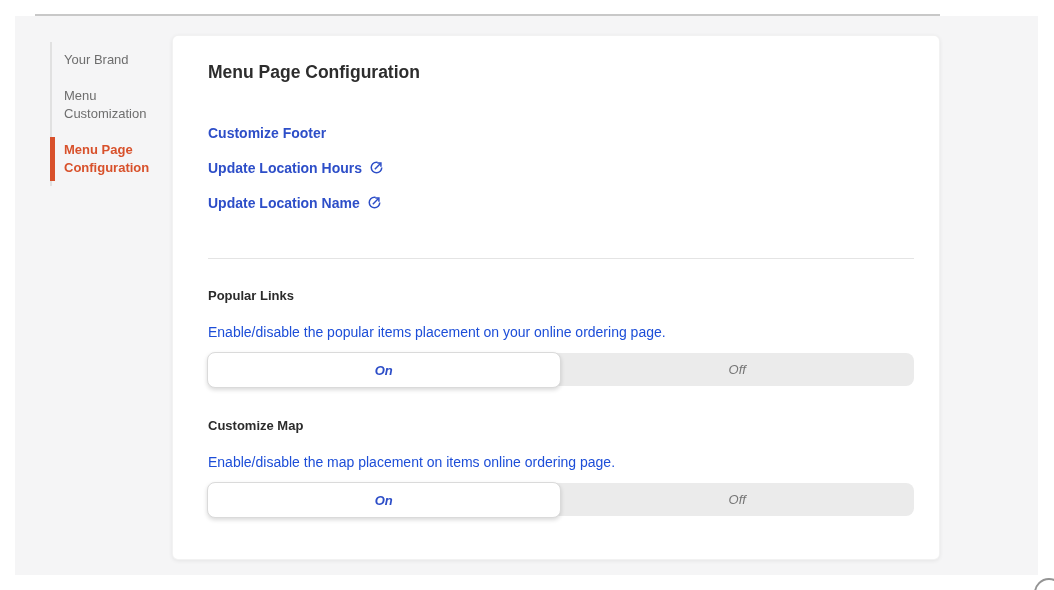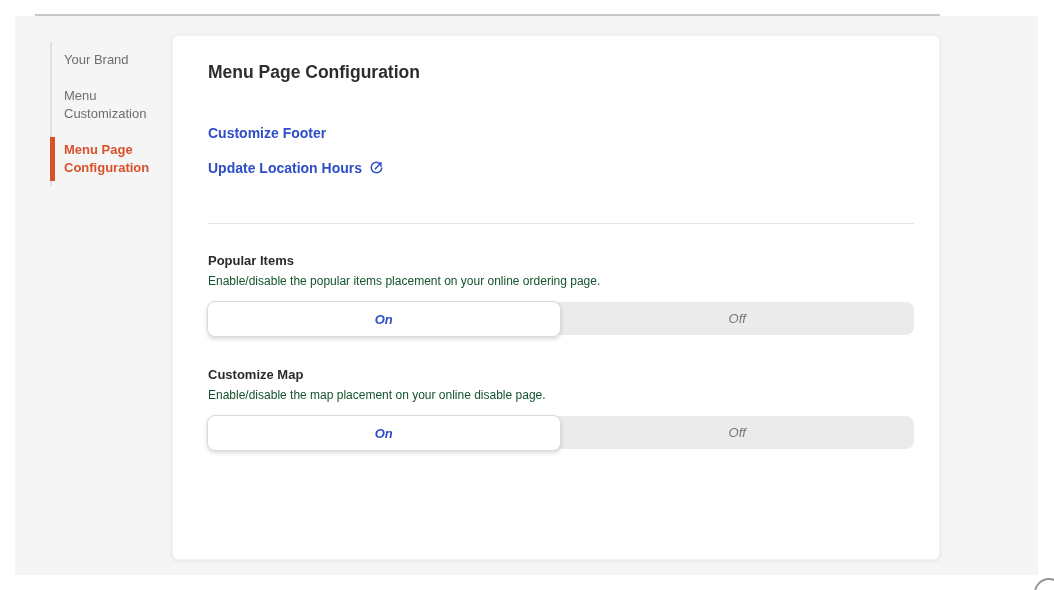--- a/index.html
+++ b/index.html
@@ -65,22 +65,22 @@
     border:none;height:1px;background:#e4e4e4;
     margin:47px 0 0 0;
   }
   
   #toggles .toggle-section{margin-top:32px;}
   #toggles .toggle-section:first-child{margin-top:29px;}
   .toggle-label{
     font-size:13px;line-height:16px;font-weight:700;color:#2b2b2b;
   }
   .toggle-desc{
-    margin-top:4px;
-    font-size:12px;line-height:17px;color:#14532d;
+    margin-top:20px;
+    font-size:14px;line-height:17px;color:#1d4ed8;
   }
   .toggle{
     margin-top:12px;height:33px;display:flex;
     background:#ebebeb;border-radius:8px;
   }
   .segment{
     flex:1 1 50%;display:flex;align-items:center;justify-content:center;
     font-size:13px;color:#757575;cursor:pointer;font-style:italic;
   }
   .segment.selected{
@@ -130,35 +130,43 @@
 
   <a class="link-row">
     <span class="link-label">Update Location Hours</span>
     <svg class="ext-icon" width="15" height="15" viewBox="0 0 16 16" fill="none" aria-hidden="true">
       <circle cx="8" cy="8" r="5.6" stroke="currentColor" stroke-width="1.6" stroke-dasharray="27 8.2" fill="none"></circle>
       <path d="M6.2 9.8 L12.2 3.8" stroke="currentColor" stroke-width="1.6"></path>
       <path d="M8.9 3.3 H12.7 V7.1" stroke="currentColor" stroke-width="1.6" fill="none"></path>
     </svg>
   </a>
 
+  <a class="link-row">
+    <span class="link-label">Update Location Name</span>
+    <svg class="ext-icon" width="15" height="15" viewBox="0 0 16 16" fill="none" aria-hidden="true">
+      <circle cx="8" cy="8" r="5.6" stroke="currentColor" stroke-width="1.6" stroke-dasharray="27 8.2" fill="none"></circle>
+      <path d="M6.2 9.8 L12.2 3.8" stroke="currentColor" stroke-width="1.6"></path>
+      <path d="M8.9 3.3 H12.7 V7.1" stroke="currentColor" stroke-width="1.6" fill="none"></path>
+    </svg>
+  </a>
 </div>
     <hr class="card-divider">
     <div id="toggles">
   <div class="toggle-section">
-    <div class="toggle-label">Popular Items</div>
+    <div class="toggle-label">Popular Links</div>
     <div class="toggle-desc">Enable/disable the popular items placement on your online ordering page.</div>
     <div class="toggle">
             <div class="segment selected">On</div>
             <div class="segment">Off</div>
           </div>
   </div>
 
   <div class="toggle-section">
     <div class="toggle-label">Customize Map</div>
-    <div class="toggle-desc">Enable/disable the map placement on your online disable page.</div>
+    <div class="toggle-desc">Enable/disable the map placement on items online ordering page.</div>
     <div class="toggle">
             <div class="segment selected">On</div>
             <div class="segment">Off</div>
           </div>
   </div>
 </div>
   </section>
 
 </div>
 

